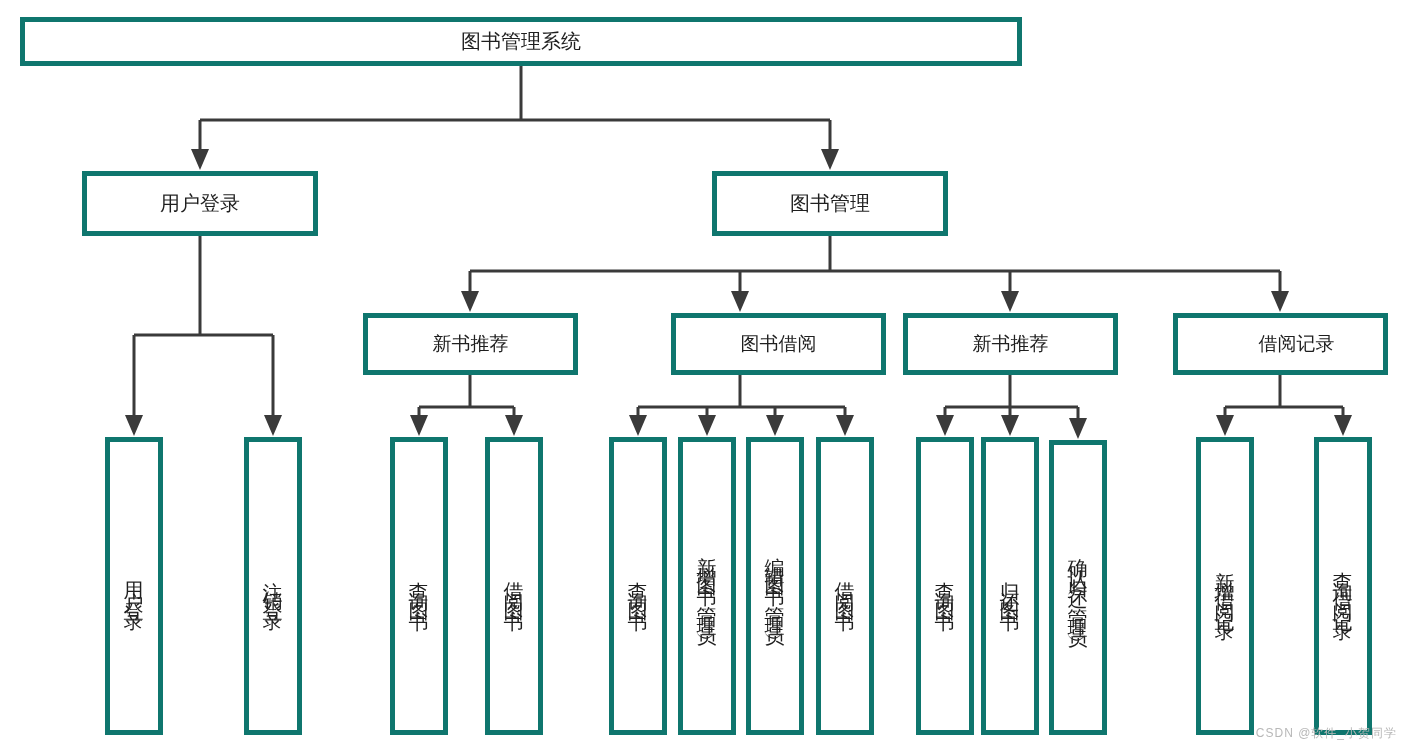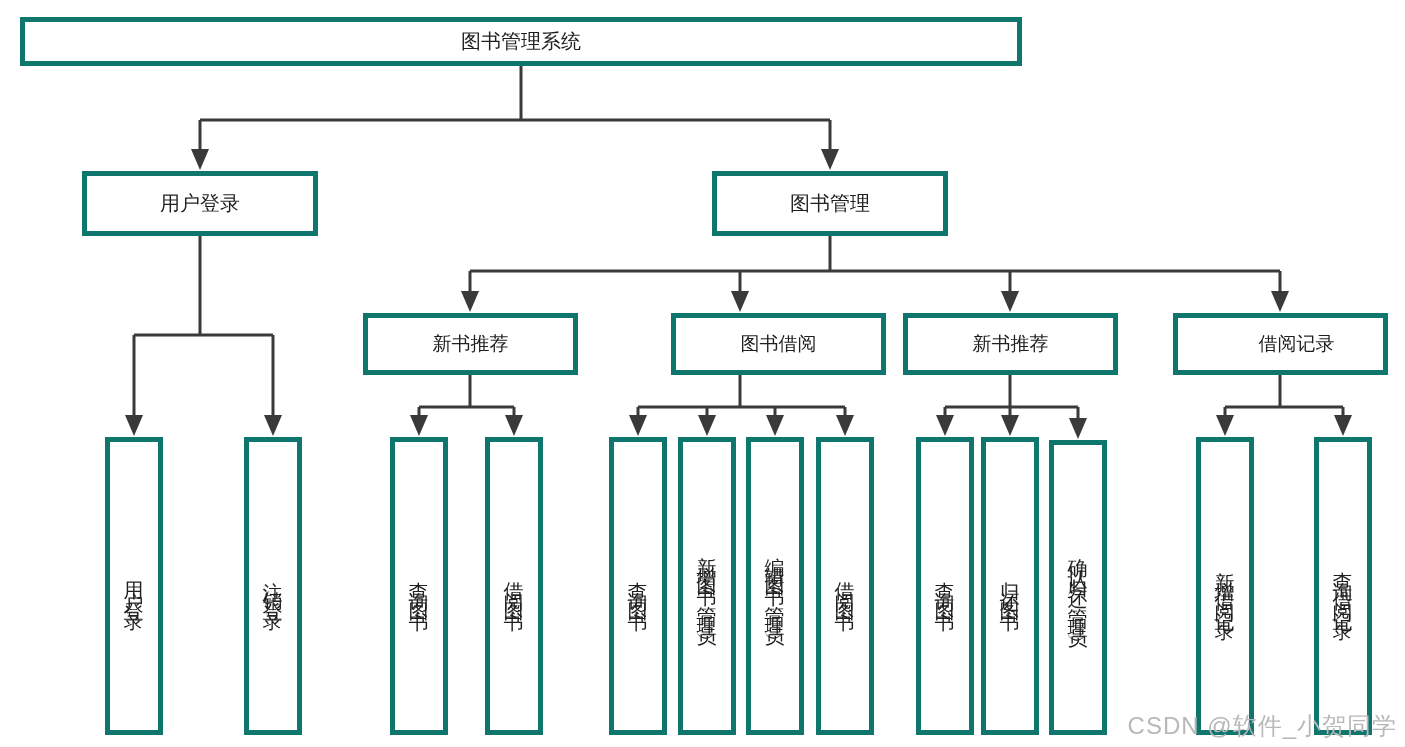--- a/index.html
+++ b/index.html
@@ -15,21 +15,21 @@
   }
   .node-root{left:20px;top:17px;width:1002px;height:49px;font-size:20px;}
   .node-l2{top:171px;width:236px;height:65px;font-size:20px;}
   .node-l3{top:313px;width:215px;height:62px;font-size:19px;}
   .vnode{position:absolute;top:437px;width:58px;height:298px;}
   .vnode span{
     writing-mode:vertical-rl;text-orientation:mixed;
     font-size:20px;letter-spacing:10px;line-height:1;white-space:nowrap;
   }
   .watermark{
-    position:absolute;right:8px;bottom:5px;font-size:24px;color:#b8b8b8;
+    position:absolute;right:8px;bottom:5px;font-size:12px;color:#b8b8b8;
     letter-spacing:1px;
   }
 </style>
 </head>
 <body>
 
 <div class="canvas">
 
   <svg class="wires" viewBox="0 0 1405 747" xmlns="http://www.w3.org/2000/svg">
     <path d="M521 66 V120 M200 120 H830 M200 120 V153 M830 120 V153

